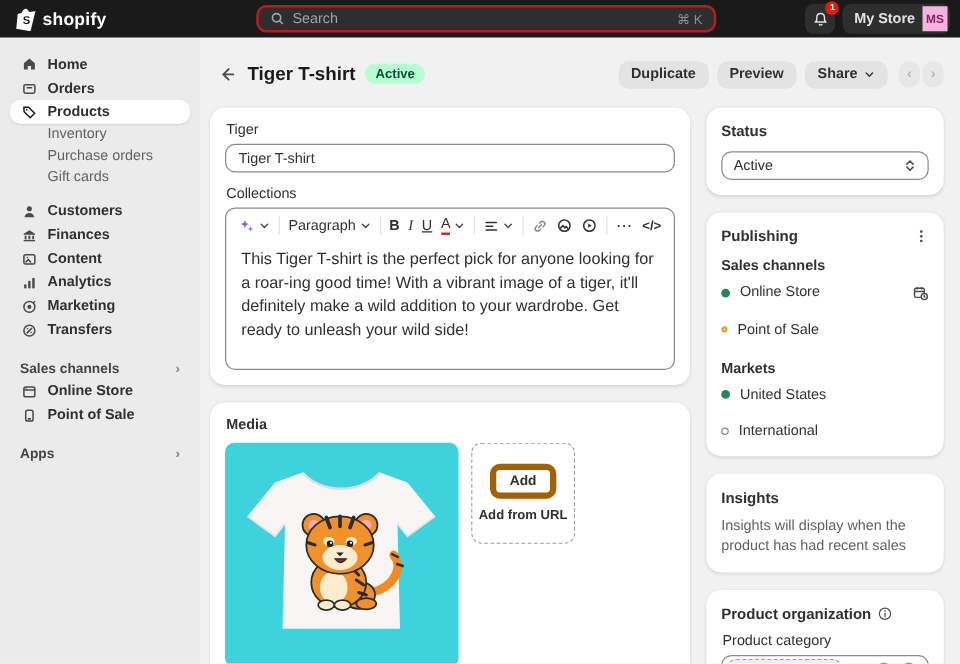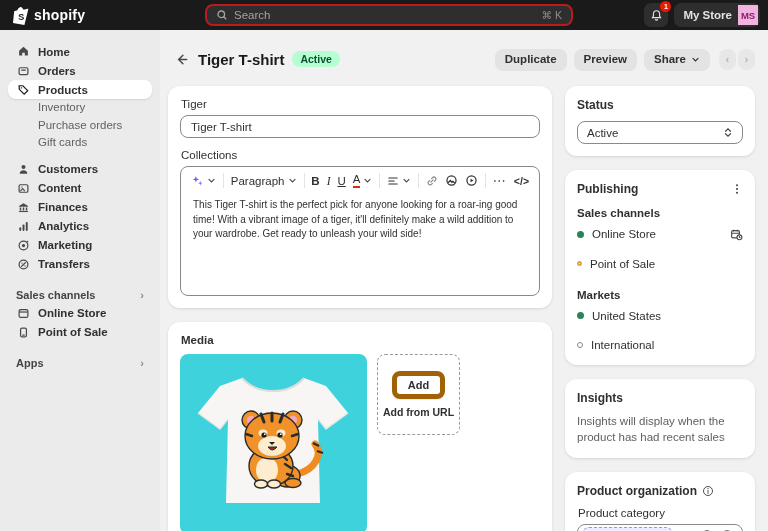--- a/index.html
+++ b/index.html
@@ -72,21 +72,21 @@
   .editor { border:1px solid #8a8a8a; border-radius:8px; overflow:hidden; }
   .toolbar { display:flex; align-items:center; gap:7px; padding:6px 10px 2px 10px; color:#4a4a4a; }
   .tb-sep { width:1px; height:15px; background:#e3e3e3; }
   .tb-btn { display:flex; align-items:center; gap:3px; font-size:11.5px; color:#303030; }
   .tb-b { font-weight:bold; } .tb-i { font-style:italic; font-family:"Liberation Serif",serif; }
   .tb-u { text-decoration:underline; } .tb-a { border-bottom:2px solid #d82c0d; line-height:1.1; }
   .tb-chev { color:#4a4a4a; }
   .tb-more { font-size:13px; letter-spacing:1px; color:#303030; }
   .tb-code { margin-left:auto; font-size:10.5px; font-weight:bold; color:#303030; }
   .editor-body { padding:8px 12px 14px 12px; min-height:105px; line-height:1.45;
-    font-size:10px; color:#303030; }
+    font-size:13px; color:#303030; }
 
   
   .media-row { display:flex; gap:10px; margin-top:8px; }
   .media-add { width:83px; height:81px; border:1px dashed #9a9a9a; border-radius:8px;
     display:flex; flex-direction:column; align-items:center; justify-content:center; gap:7px; }
   .add-btn { background:#fff; border:5px solid #a16207; border-radius:8px; padding:3px 11px;
     font-family:inherit; font-size:11px; font-weight:bold; color:#303030; box-shadow:0 1px 1px rgba(0,0,0,.08); }
   .add-url { font-size:10.5px; font-weight:bold; color:#303030; }
 
   
@@ -185,39 +185,39 @@
       <span class="ico">
         <svg width="13" height="13" viewBox="0 0 16 16" fill="#4a4a4a">
             <circle cx="8" cy="5" r="2.5"></circle>
             <path d="M3.2 13.2c.5-3 2.5-4.2 4.8-4.2s4.3 1.2 4.8 4.2z"></path>
           </svg>
       </span>
         <span>Customers</span>
     </div>
     <div class="nav-item">
       <span class="ico">
-        <svg width="13" height="13" viewBox="0 0 16 16" fill="none" stroke="#4a4a4a" stroke-width="1.5">
-            <rect x="2.6" y="3.4" width="10.8" height="9.2" rx="1.6"></rect>
-            <path d="M4.6 10.6 7 8.2l2.2 2.4" stroke-linecap="round"></path>
-            <circle cx="6" cy="6.2" r=".8" fill="#4a4a4a" stroke="none"></circle>
-          </svg>
-      </span>
-        <span>Content</span>
-    </div>
-    <div class="nav-item">
-      <span class="ico">
         <svg width="13" height="13" viewBox="0 0 16 16" fill="#4a4a4a">
             <path d="M2.4 6.2 8 2.8l5.6 3.4v1H2.4Z"></path>
             <rect x="3.4" y="8" width="1.8" height="3.6"></rect>
             <rect x="7.1" y="8" width="1.8" height="3.6"></rect>
             <rect x="10.8" y="8" width="1.8" height="3.6"></rect>
             <rect x="2.4" y="12.2" width="11.2" height="1.4"></rect>
           </svg>
       </span>
         <span>Finances</span>
+    </div>
+    <div class="nav-item">
+      <span class="ico">
+        <svg width="13" height="13" viewBox="0 0 16 16" fill="none" stroke="#4a4a4a" stroke-width="1.5">
+            <rect x="2.6" y="3.4" width="10.8" height="9.2" rx="1.6"></rect>
+            <path d="M4.6 10.6 7 8.2l2.2 2.4" stroke-linecap="round"></path>
+            <circle cx="6" cy="6.2" r=".8" fill="#4a4a4a" stroke="none"></circle>
+          </svg>
+      </span>
+        <span>Content</span>
     </div>
     <div class="nav-item">
       <span class="ico">
         <svg width="13" height="13" viewBox="0 0 16 16" fill="#4a4a4a">
             <rect x="2.8" y="9" width="2.4" height="4.4" rx="1"></rect>
             <rect x="6.8" y="5.6" width="2.4" height="7.8" rx="1"></rect>
             <rect x="10.8" y="2.6" width="2.4" height="10.8" rx="1"></rect>
           </svg>
       </span>
         <span>Analytics</span>

